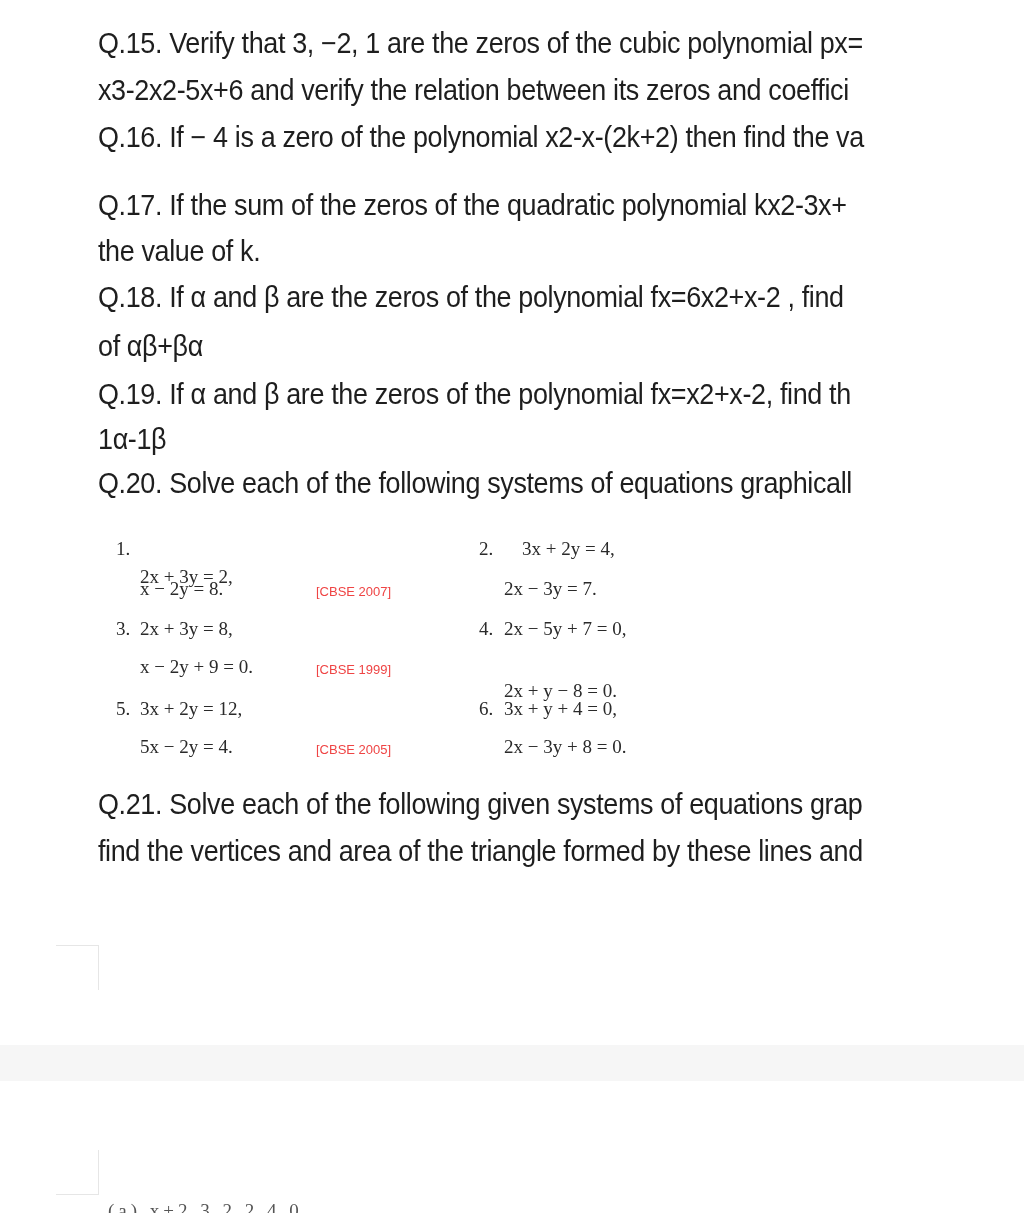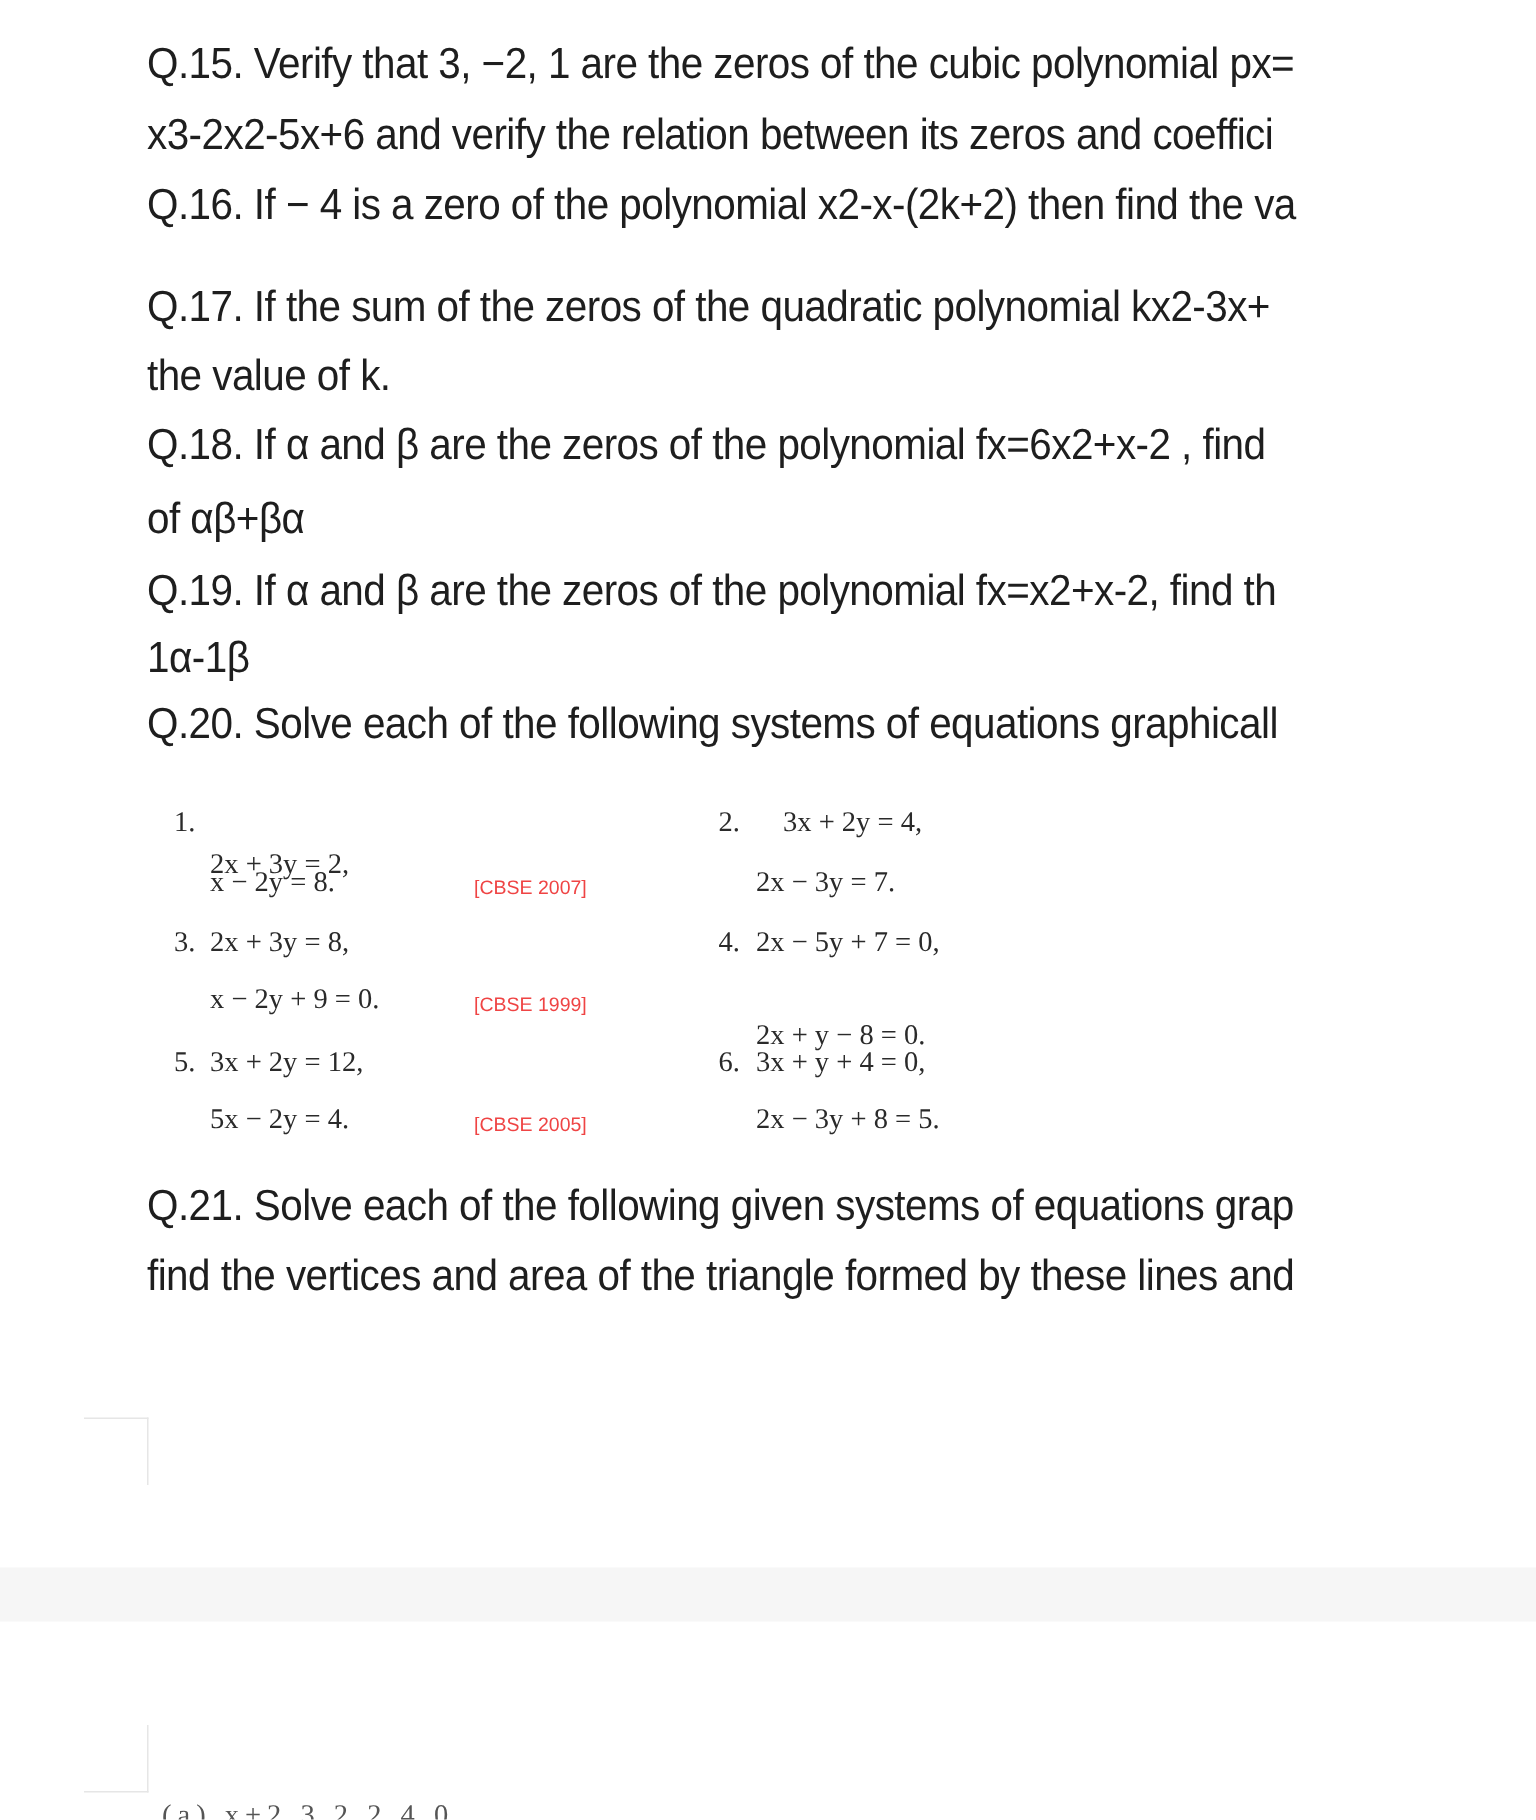--- a/index.html
+++ b/index.html
@@ -77,21 +77,21 @@
   <span class="eq" style="left:504px;top:618px">2x − 5y + 7 = 0,</span>
   <span class="eq" style="left:504px;top:680px">2x + y − 8 = 0.</span>
 
   <span class="eq" style="left:116px;top:698px">5.</span>
   <span class="eq" style="left:140px;top:698px">3x + 2y = 12,</span>
   <span class="eq" style="left:140px;top:736px">5x − 2y = 4.</span>
   <span class="cbse" style="left:316px;top:742px">[CBSE 2005]</span>
 
   <span class="eq" style="left:479px;top:698px">6.</span>
   <span class="eq" style="left:504px;top:698px">3x + y + 4 = 0,</span>
-  <span class="eq" style="left:504px;top:736px">2x − 3y + 8 = 5.</span>
+  <span class="eq" style="left:504px;top:736px">2x − 3y + 8 = 0.</span>
 </div>
 
 <div class="q" style="top:781px">Q.21. Solve each of the following given systems of equations grap</div>
 <div class="q" style="top:828px">find the vertices and area of the triangle formed by these lines and</div>
 
 <div class="bracket-top"></div>
 <div class="gray-band"></div>
 <div class="bracket-bottom"></div>
 <div class="cut-text">(a)  x+2  3 2  2  4  0</div>
 

